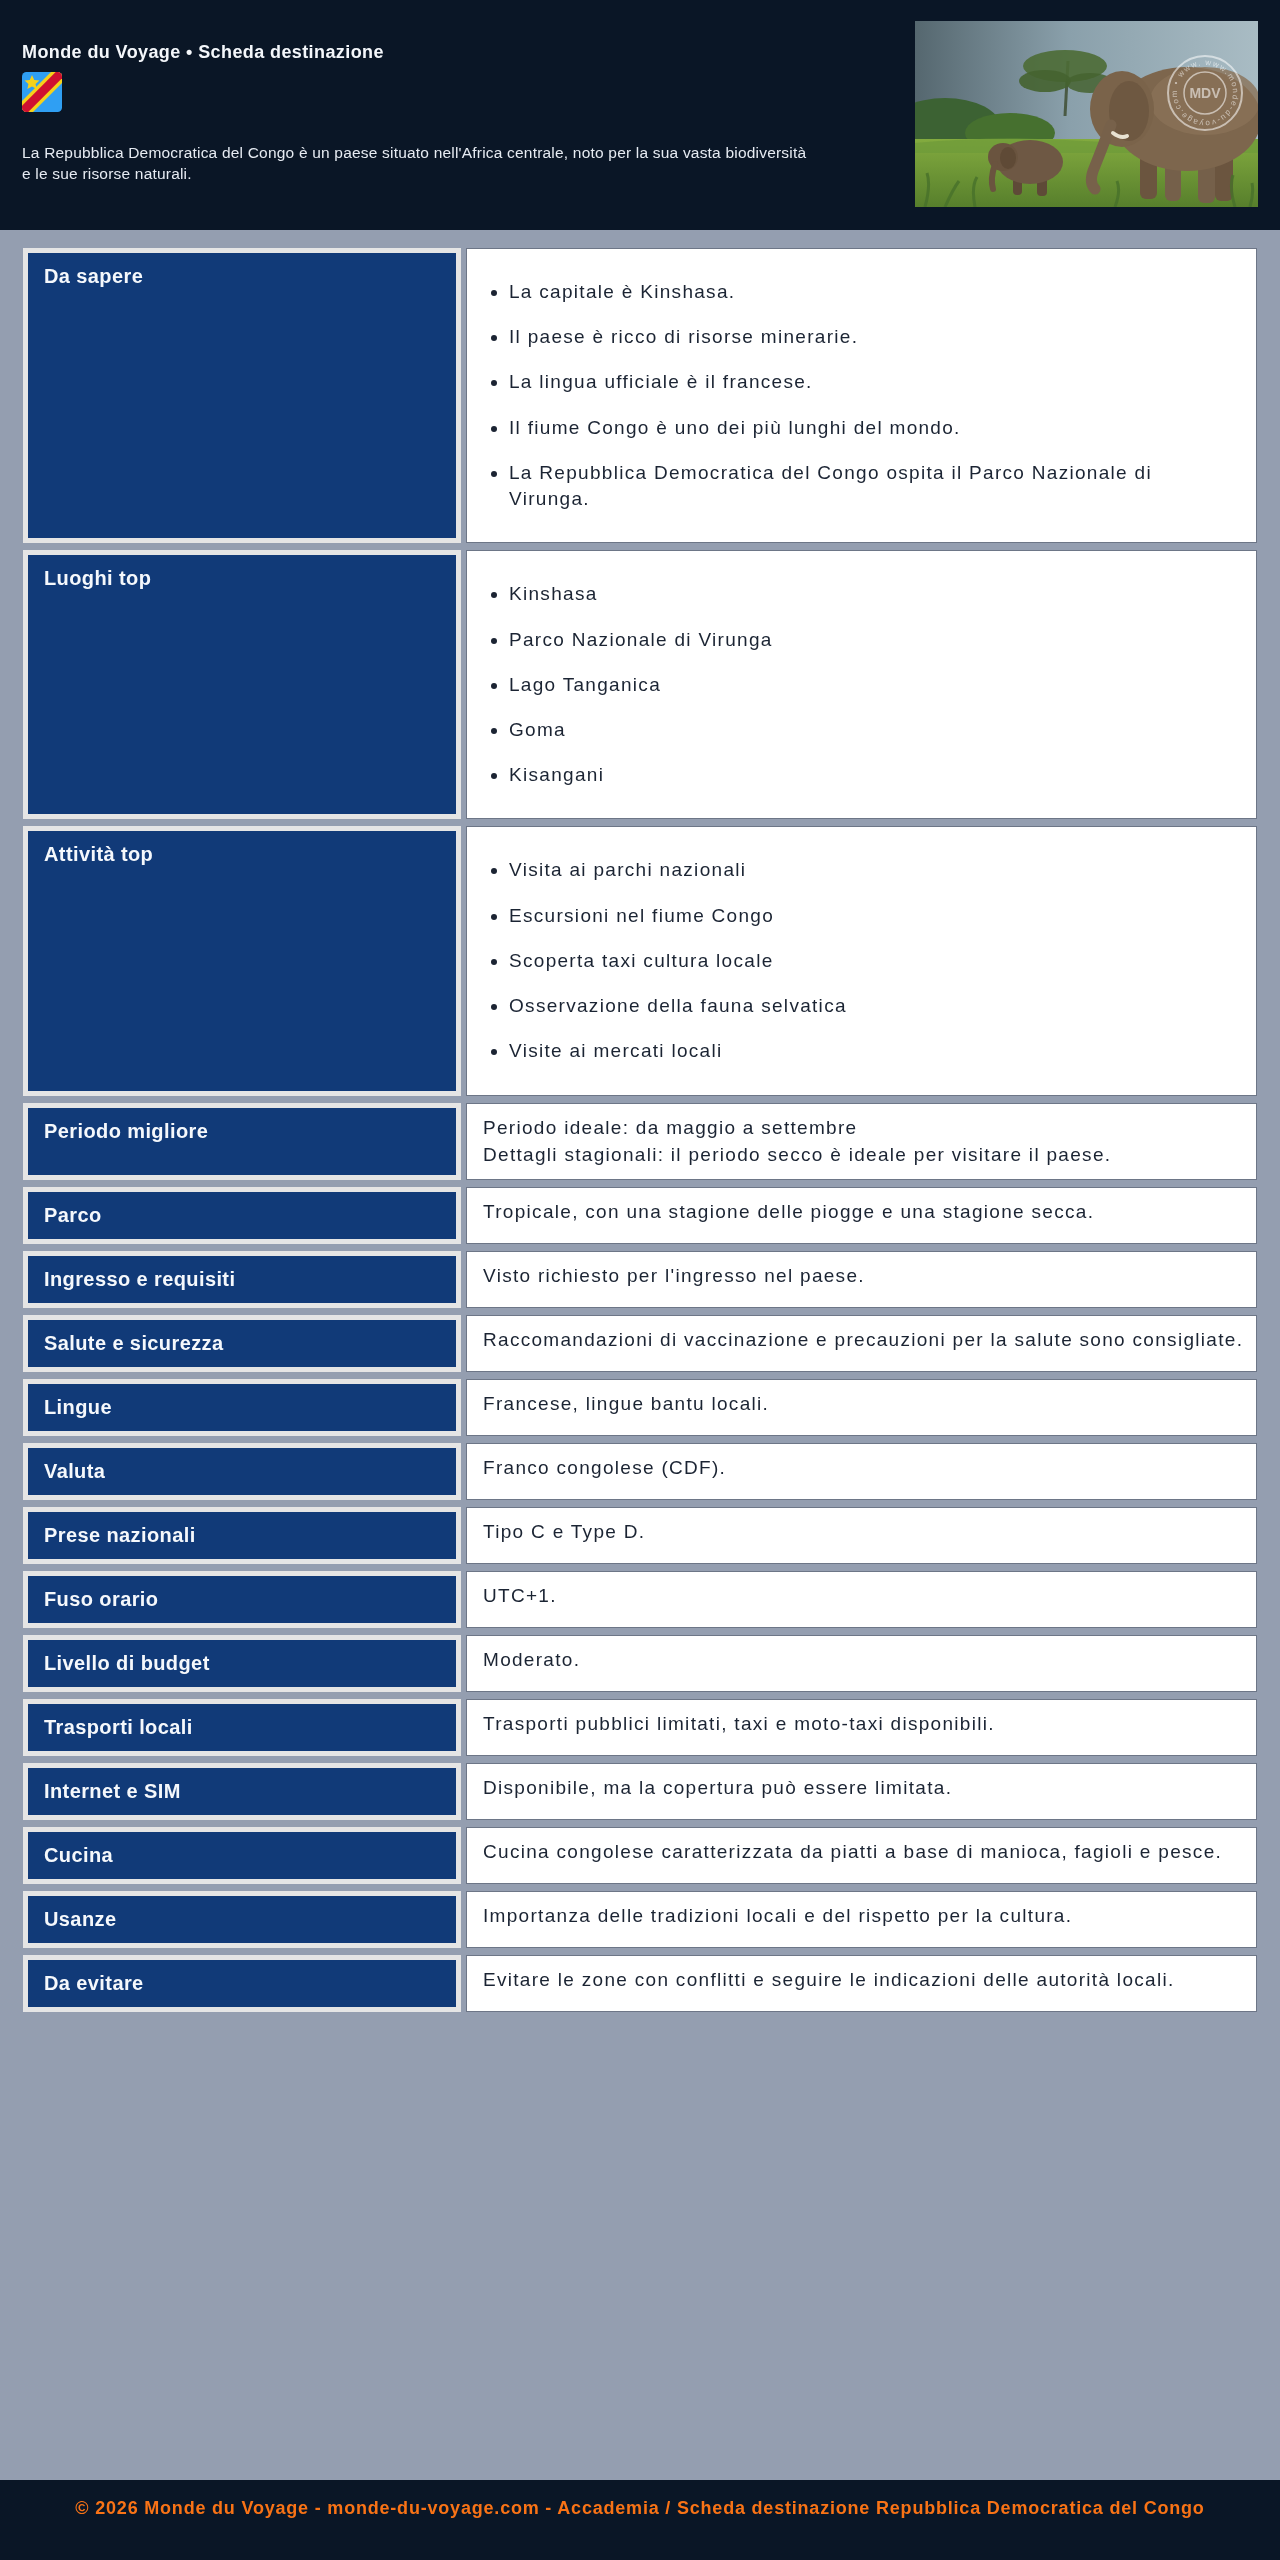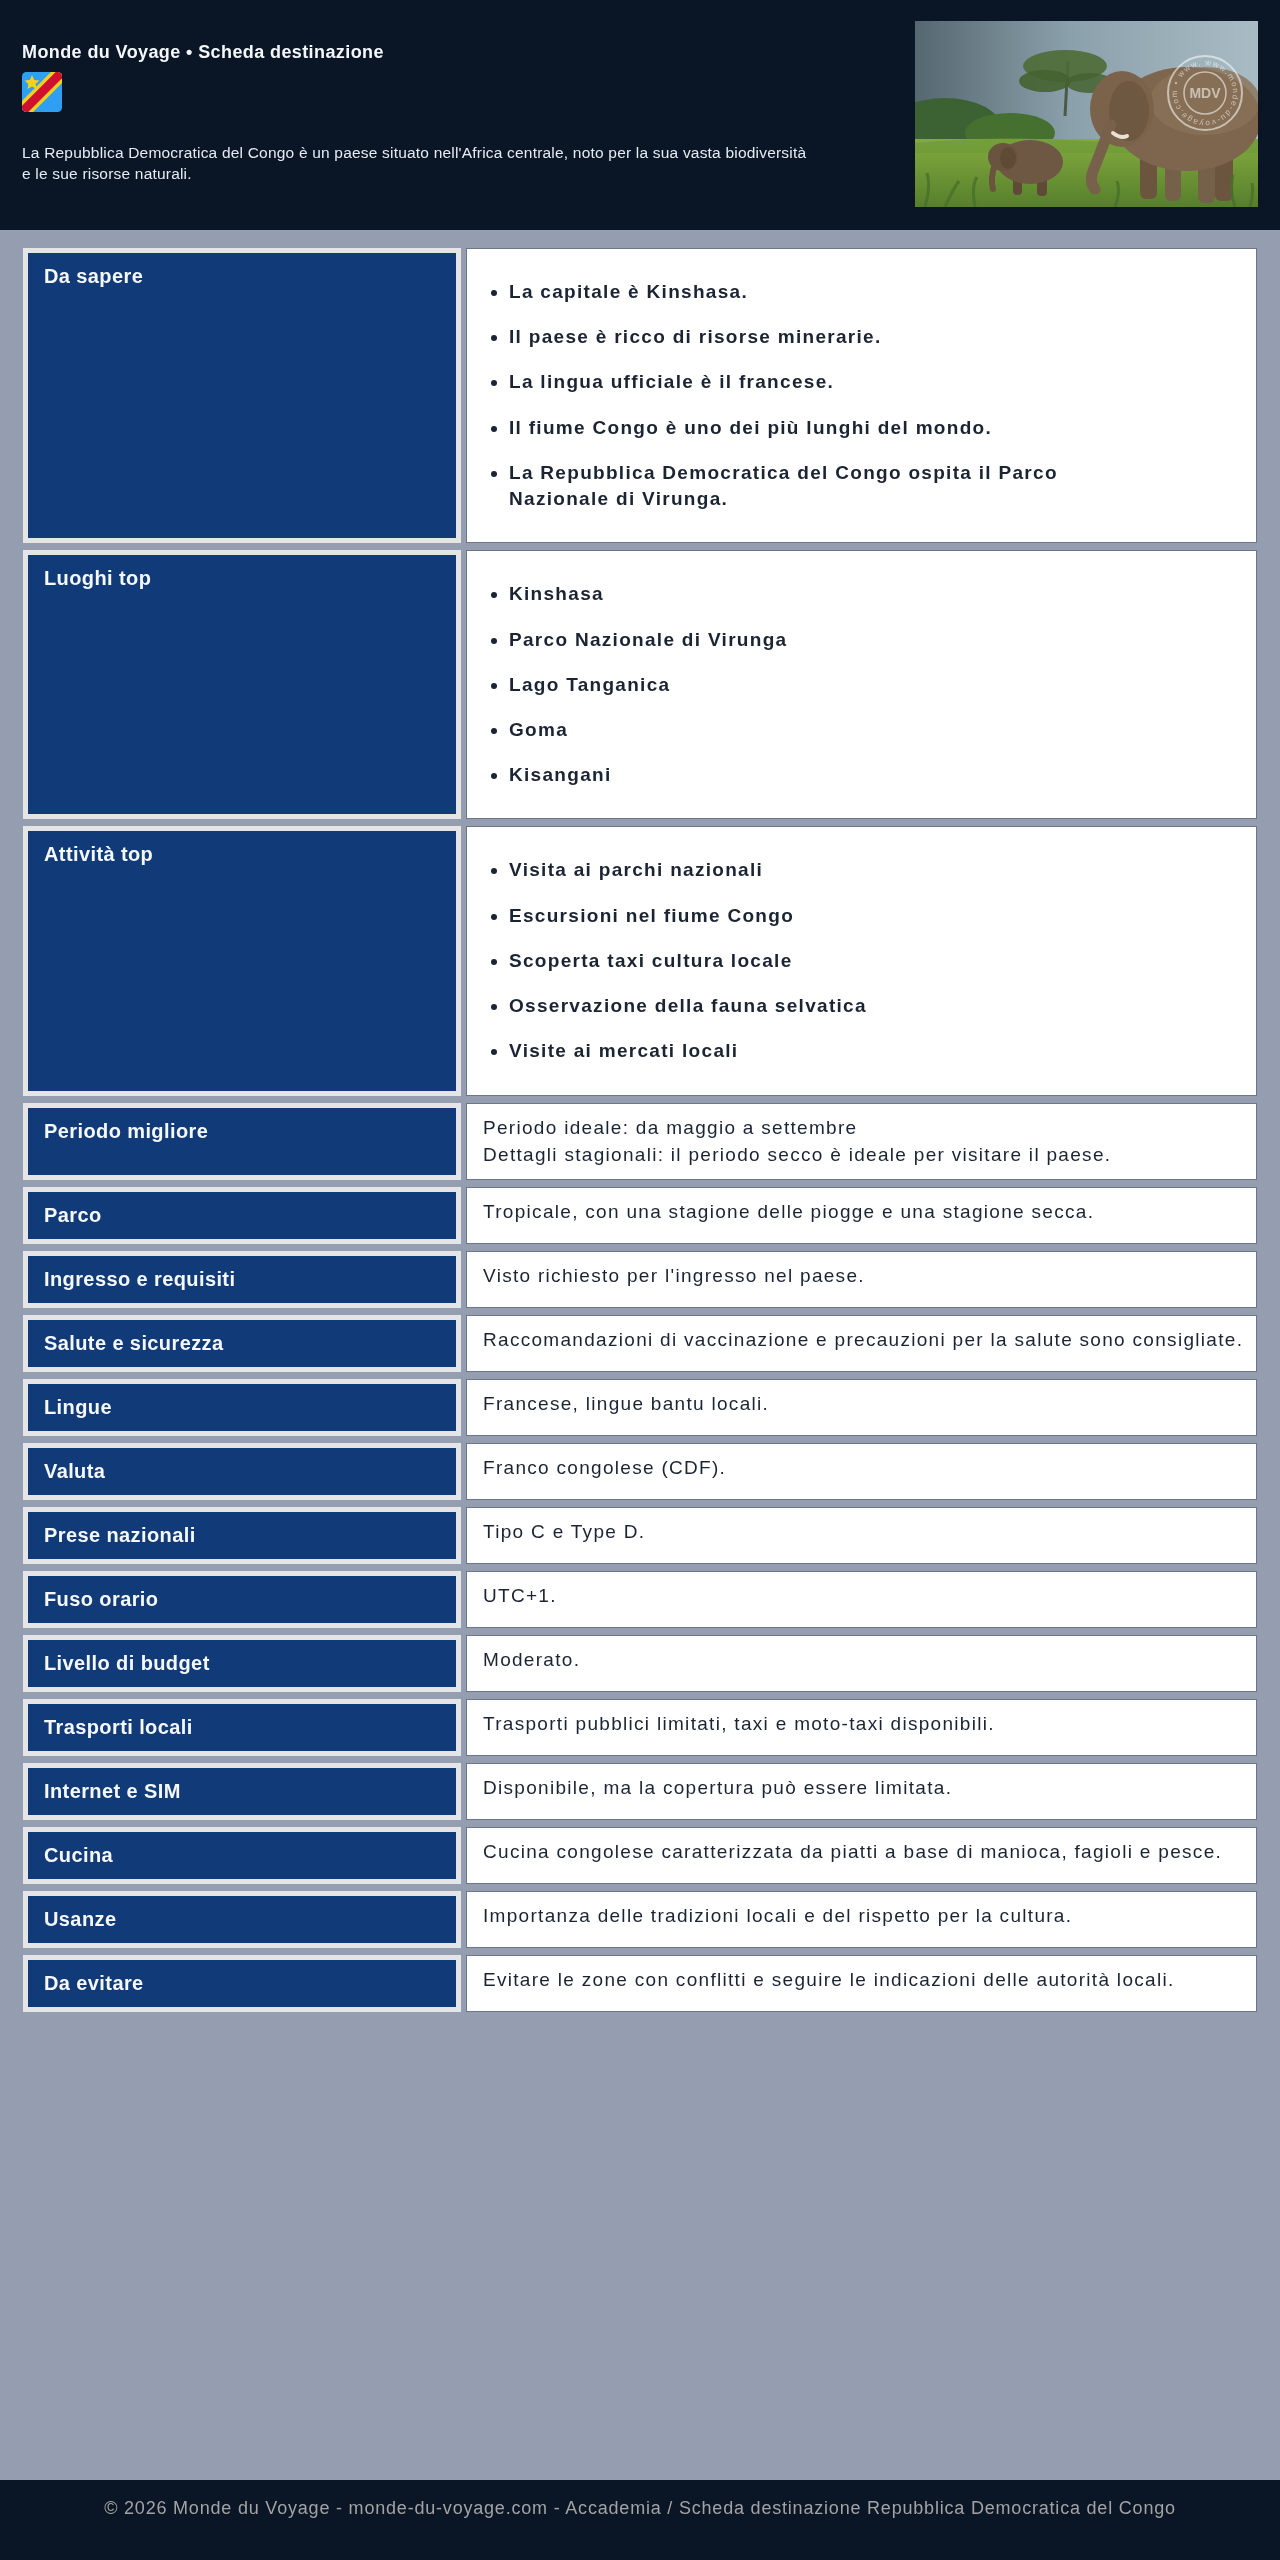--- a/index.html
+++ b/index.html
@@ -94,40 +94,39 @@
     padding: 11px 12px 11px 16px;
   }
   .info-table td ul {
     margin: 4px 0 4px 0;
     padding-left 26px;
     padding-left: 26px;
   }
   .info-table td li {
     margin: 19px 0;
     max-width: 650px;
-    font-weight: bold;
   }
   .line + .line { margin-top: 1px; }
 
   
   .site-footer {
     flex: 0 0 auto;
     height: 80px;
     background: #0a1626;
     display: flex;
     align-items: flex-start;
     justify-content: center;
   }
   .footer-text {
     max-width: 1160px;
     margin-top: 15px;
     text-align: center;
-    color: #a3a3a3;
+    color: #f97316;
     font-size: 18px;
-    font-weight: normal;
+    font-weight: bold;
     line-height: 1.45;
     letter-spacing: 0.8px;
   }
 </style>
 </head>
 <body>
 
 <header class="site-header">
   <div class="breadcrumb">Monde du Voyage • Scheda destinazione</div>
 

